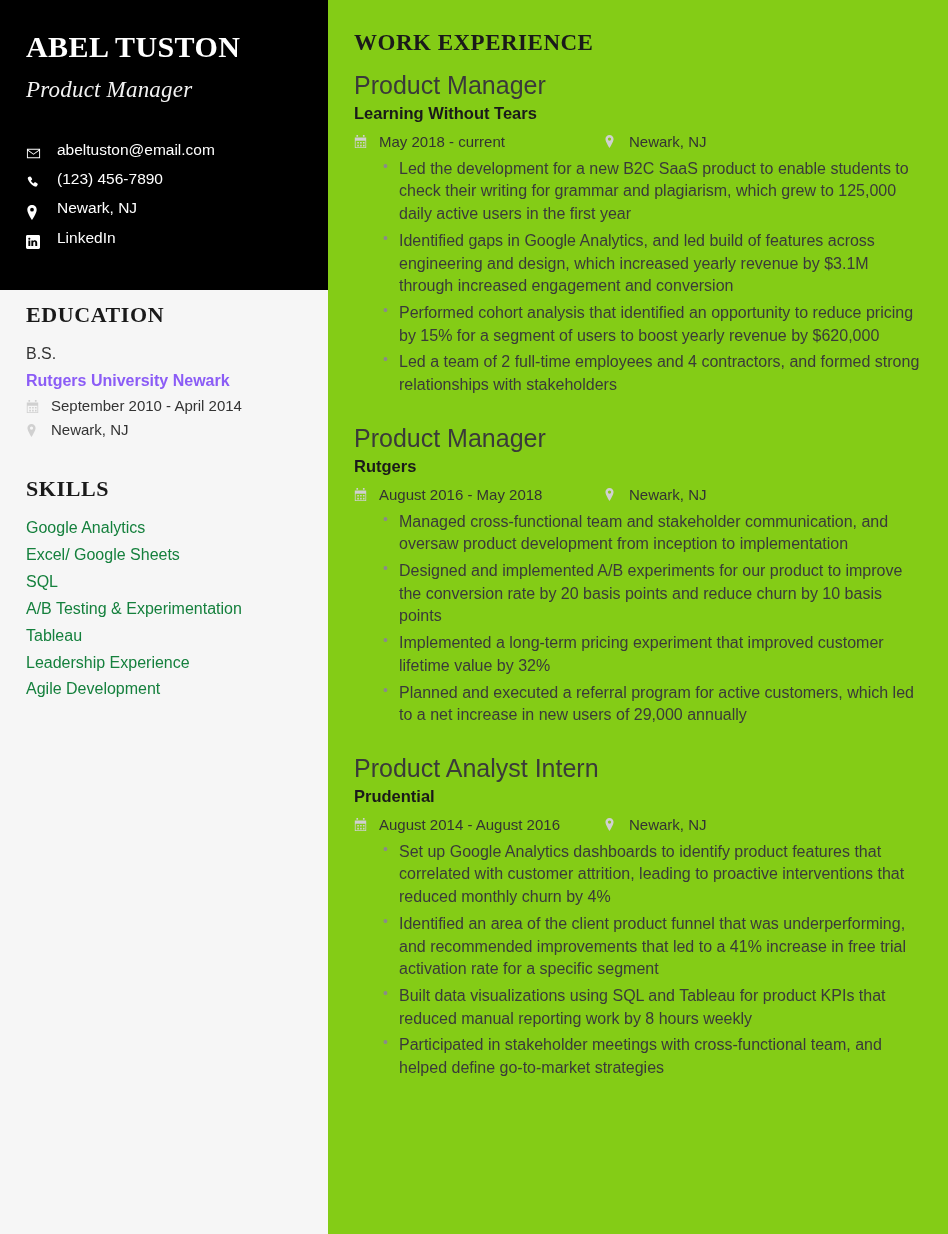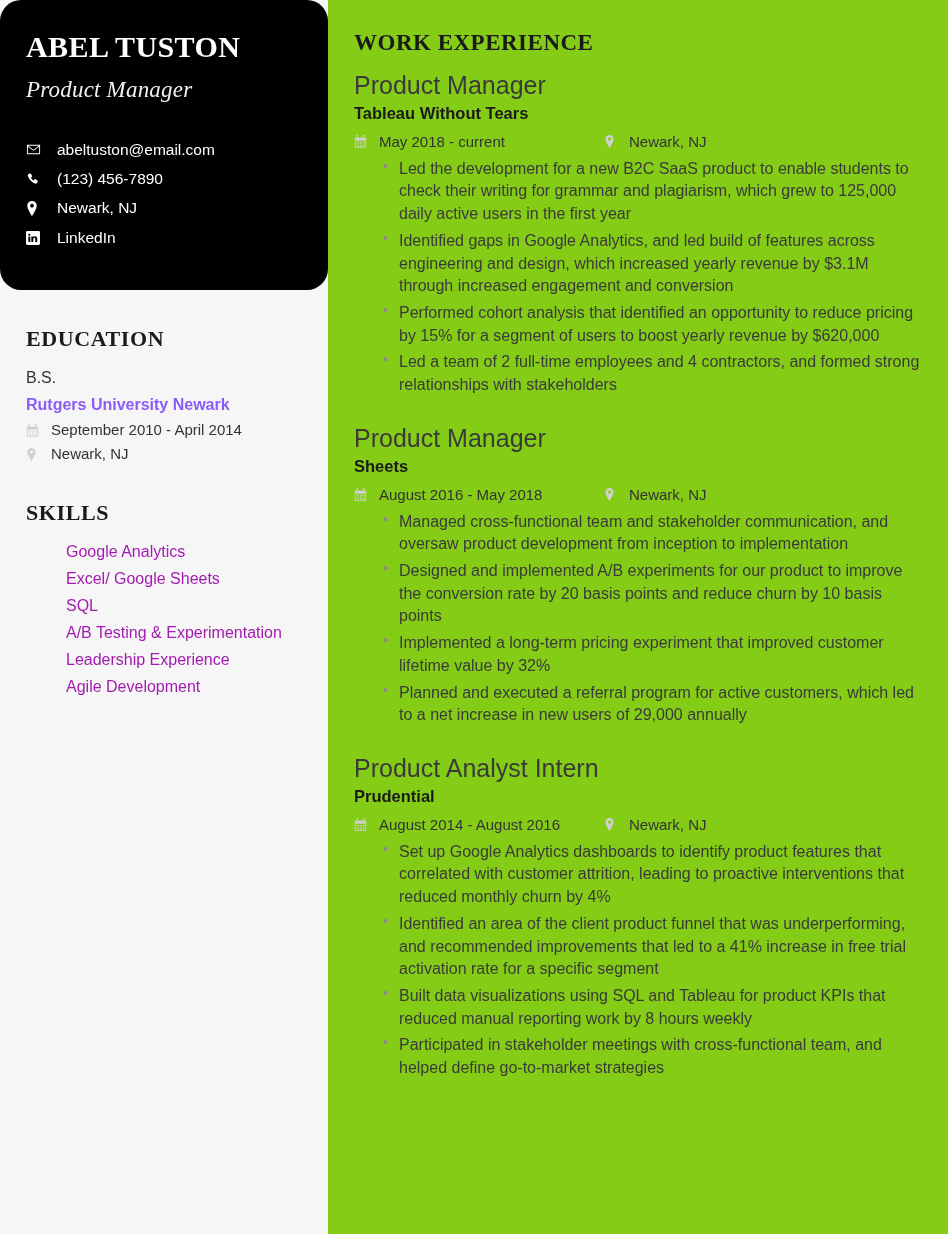--- a/index.html
+++ b/index.html
@@ -25,21 +25,20 @@
     flex: 0 0 328px;
     background: #f6f6f6;
     position: relative;
   }
 
   .sidebar-header {
     background: #000000;
     color: #ffffff;
     padding: 30px 26px 34px 26px;
     min-height: 275px;
-    border-radius: 21px;
   }
 
   .name {
     font-family: "Liberation Serif", serif;
     font-weight: bold;
     font-size: 30px;
     letter-spacing: 0.4px;
     line-height: 1.15;
     color: #ffffff;
   }
@@ -53,39 +52,39 @@
     letter-spacing: 0.2px;
   }
 
   .contact-list {
     margin-top: 36px;
     list-style: none;
   }
 
   .contact-item {
     display: flex;
-    align-items: center;
+    align-items: flex-end;
     margin-bottom: 7px;
     font-size: 15.5px;
     color: #ffffff;
     line-height: 1.45;
   }
 
   .contact-icon {
     width: 22px;
     flex: 0 0 22px;
     display: inline-flex;
     align-items: center;
     justify-content: flex-start;
     margin-right: 9px;
   }
   .contact-icon svg { display: block; fill: #ffffff; }
 
   
-  .sidebar-body { padding: 36px 26px 0 26px; }
+  .sidebar-body { padding: 12px 26px 0 26px; }
 
   .side-heading {
     font-family: "Liberation Serif", serif;
     font-weight: bold;
     font-size: 22px;
     letter-spacing: 0.6px;
     color: #1a1a1a;
     margin-bottom: 13px;
   }
 
@@ -108,23 +107,22 @@
     flex: 0 0 18px;
     display: inline-flex;
     align-items: center;
     margin-right: 7px;
   }
   .meta-icon svg { display: block; fill: #d0d0d0; }
 
   .skills-block { margin-top: 34px; }
   .skill-item {
     font-size: 16px;
-    color: #a21caf;
+    color: #15803d;
     line-height: 1.68;
-    margin-left: 40px;
   }
 
   
   .main {
     flex: 1 1 auto;
     background: #84cc16;
     padding: 30px 22px 0 26px;
   }
 
   .main-heading {
@@ -254,34 +252,35 @@
           <span>Newark, NJ</span>
         </div>
       </section>
 
       <section class="skills-block">
         <h2 class="side-heading">SKILLS</h2>
         <div class="skill-item">Google Analytics</div>
         <div class="skill-item">Excel/ Google Sheets</div>
         <div class="skill-item">SQL</div>
         <div class="skill-item">A/B Testing &amp; Experimentation</div>
+        <div class="skill-item">Tableau</div>
         <div class="skill-item">Leadership Experience</div>
         <div class="skill-item">Agile Development</div>
       </section>
 
     </div>
   </aside>
 
   <main class="main">
 
     <h1 class="main-heading">WORK EXPERIENCE</h1>
 
     <section class="job">
       <div class="job-title">Product Manager</div>
-      <div class="job-company">Tableau Without Tears</div>
+      <div class="job-company">Learning Without Tears</div>
       <div class="job-meta">
         <span class="meta-row">
           <span class="meta-icon">
             <svg width="13" height="13" viewBox="0 0 16 16">
                 <path d="M3 0h2v2H3V0zm8 0h2v2h-2V0zM1 3h14v13H1V3zm1 4v8h12V7H2zm2 1.5h2v2H4v-2zm3.5 0h2v2h-2v-2zm3.5 0h2v2h-2v-2zM4 12h2v2H4v-2zm3.5 0h2v2h-2v-2zm3.5 0h2v2h-2v-2z"></path>
               </svg>
           </span>
           <span>May 2018 - current</span>
         </span>
         <span class="meta-row">
@@ -296,21 +295,21 @@
       <ul class="bullets">
         <li class="bullet">Led the development for a new B2C SaaS product to enable students to check their writing for grammar and plagiarism, which grew to 125,000 daily active users in the first year</li>
         <li class="bullet">Identified gaps in Google Analytics, and led build of features across engineering and design, which increased yearly revenue by $3.1M through increased engagement and conversion</li>
         <li class="bullet">Performed cohort analysis that identified an opportunity to reduce pricing by 15% for a segment of users to boost yearly revenue by $620,000</li>
         <li class="bullet">Led a team of 2 full-time employees and 4 contractors, and formed strong relationships with stakeholders</li>
       </ul>
     </section>
 
     <section class="job">
       <div class="job-title">Product Manager</div>
-      <div class="job-company">Sheets</div>
+      <div class="job-company">Rutgers</div>
       <div class="job-meta">
         <span class="meta-row">
           <span class="meta-icon">
             <svg width="13" height="13" viewBox="0 0 16 16">
                 <path d="M3 0h2v2H3V0zm8 0h2v2h-2V0zM1 3h14v13H1V3zm1 4v8h12V7H2zm2 1.5h2v2H4v-2zm3.5 0h2v2h-2v-2zm3.5 0h2v2h-2v-2zM4 12h2v2H4v-2zm3.5 0h2v2h-2v-2zm3.5 0h2v2h-2v-2z"></path>
               </svg>
           </span>
           <span>August 2016 - May 2018</span>
         </span>
         <span class="meta-row">

